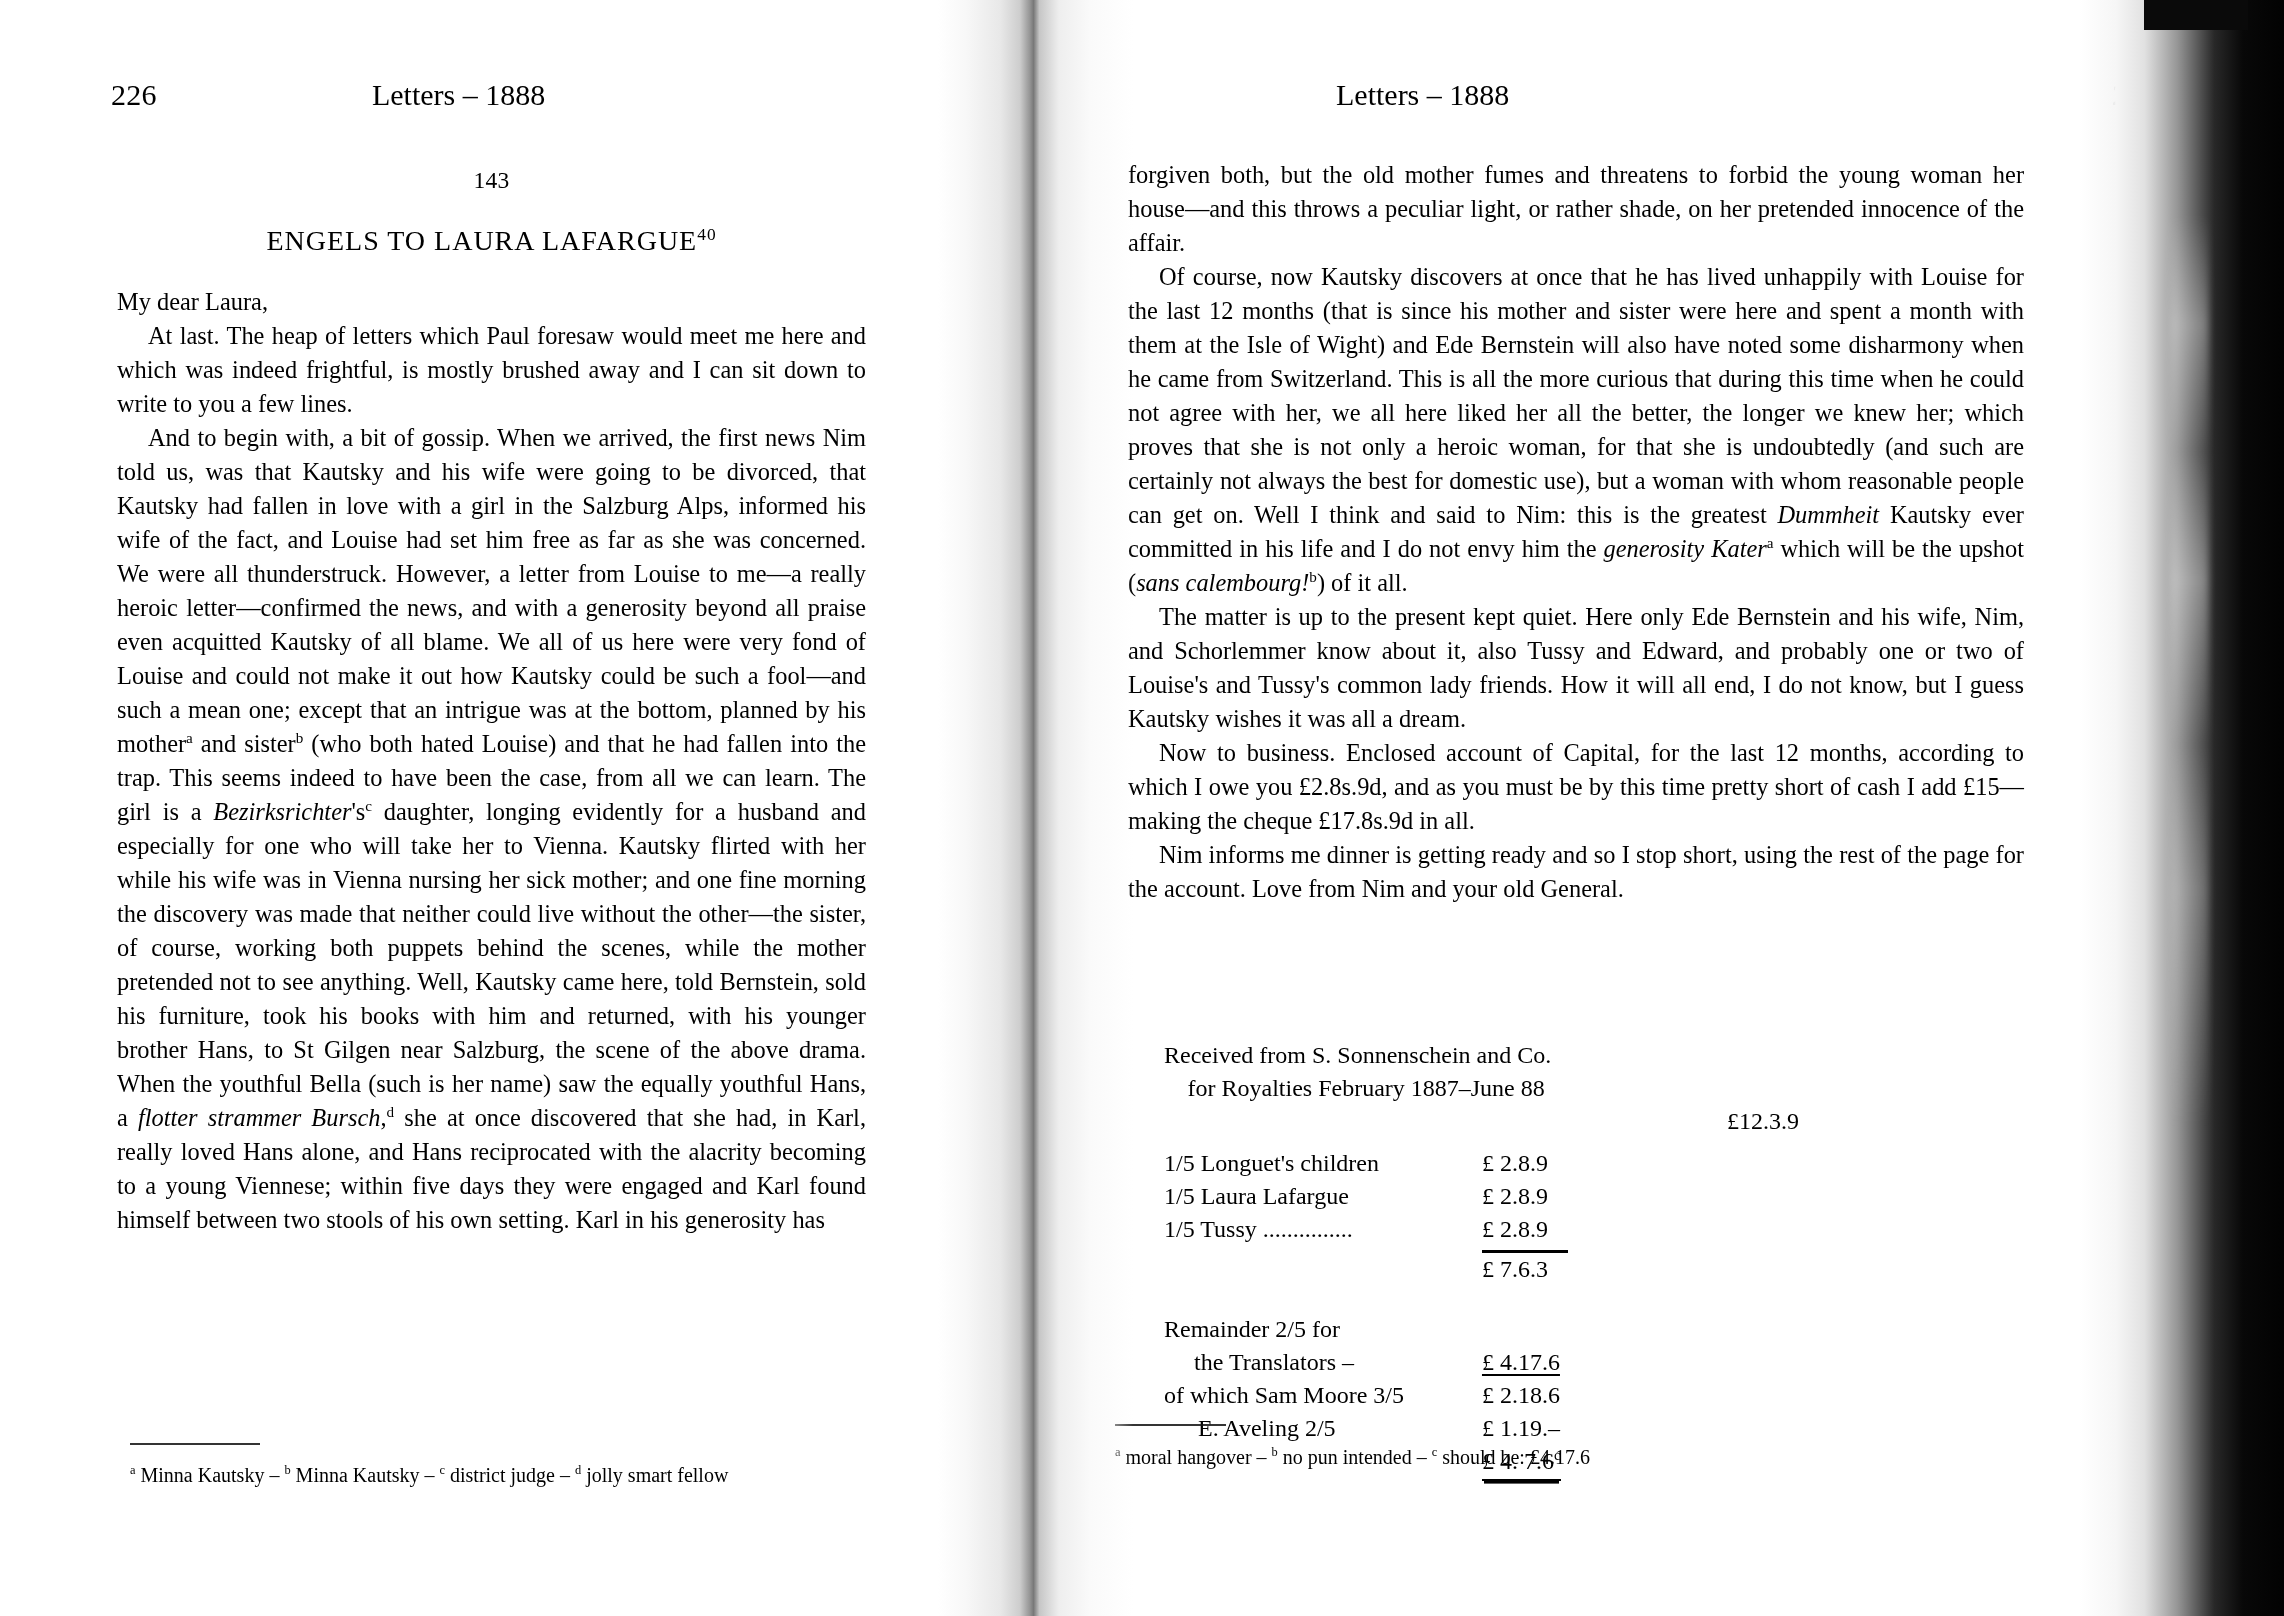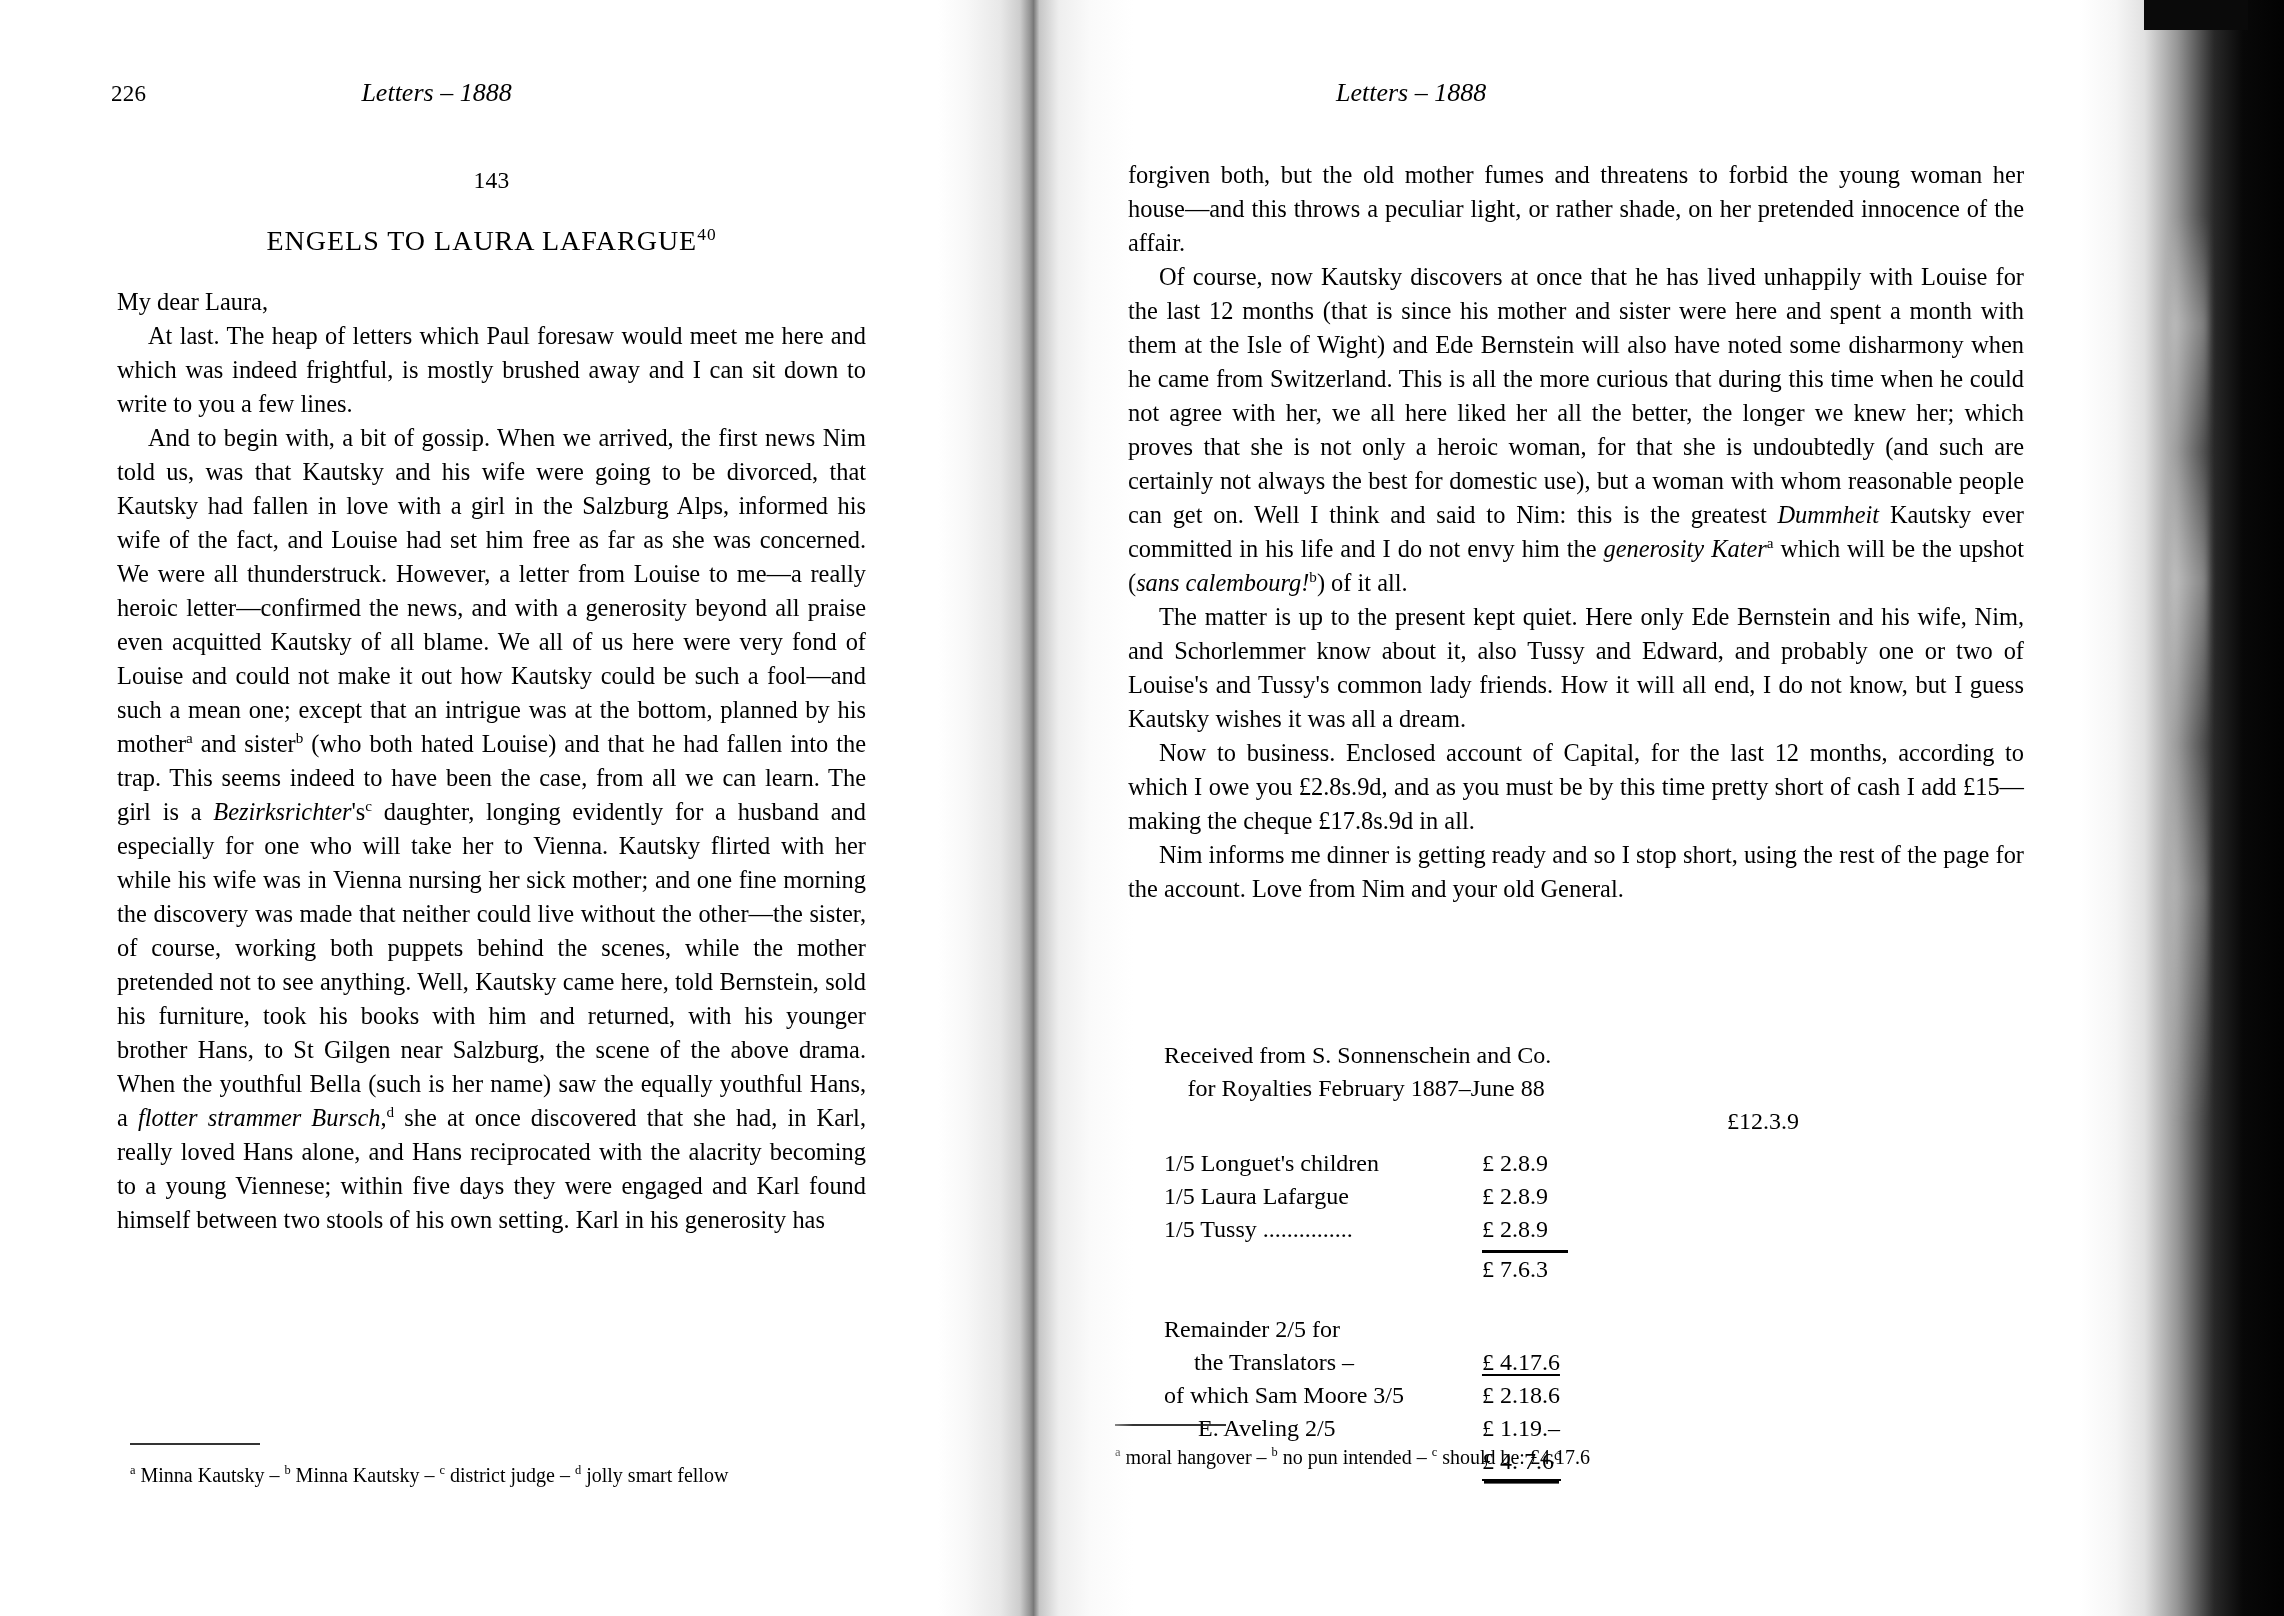--- a/index.html
+++ b/index.html
@@ -87,22 +87,22 @@
     pointer-events: none;
   }
 
   
   .running-head {
     position: absolute;
     display: flex;
     align-items: baseline;
     font-size: 23px;
   }
-  .folio { font-size: 23px; letter-spacing: 0.3px; }
-  .head-title { font-style: italic; font-size: 26px; }
+  .folio { font-size: 30px; letter-spacing: 0.3px; }
+  .head-title { font-size: 30px; }
 
   .text-col {
     position: absolute;
     font-size: 24.4px;
     line-height: 34px;
     text-align: justify;
     text-justify: inter-word;
     -webkit-hyphens: none;
     hyphens: none;
   }

